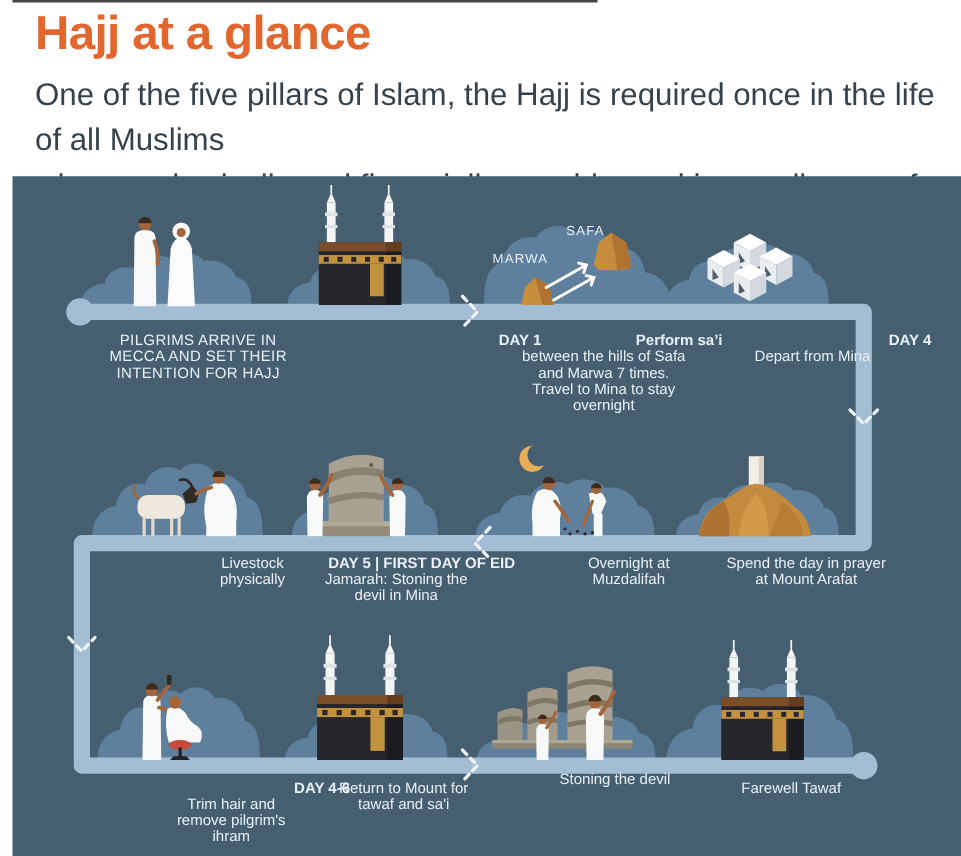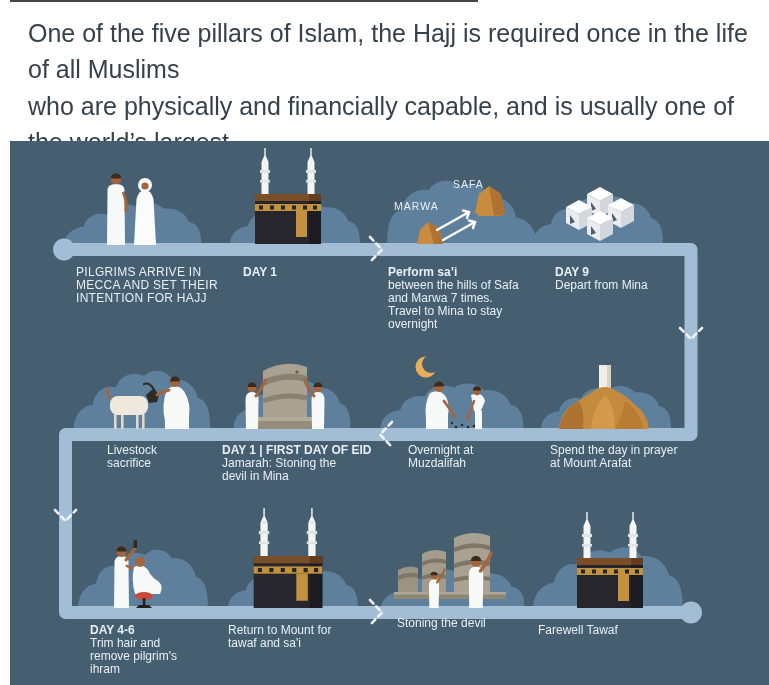--- a/index.html
+++ b/index.html
@@ -15,33 +15,34 @@
   .title{color:var(--accent-orange);font-size:38px;font-weight:600;letter-spacing:-.5px;}
   .intro{margin-top:9px;color:var(--intro-text);font-size:25px;line-height:1.45;white-space:pre-line;}
   .infographic{position:absolute;left:10px;top:141px;right:0;bottom:0;background:var(--panel-bg);}
   .infographic svg{position:absolute;left:0;top:0;}
   .cloud{fill:var(--cloud);}
   .tl{stroke:var(--timeline);stroke-width:13;fill:none;stroke-linejoin:round;}
   .tl-cap{fill:var(--timeline);}
   .chev{stroke:#eef3f8;stroke-width:2.6;fill:none;stroke-dasharray:5 4;stroke-linecap:round;}
   .hill-label{fill:var(--text-light);font-size:10.5px;letter-spacing:1px;}
   .caption{position:absolute;color:var(--text-light);font-size:12px;line-height:12.9px;width:190px;}
-  .cap-title{font-weight:bold;white-space:pre-line;}
+  .cap-title{font-weight:bold;white-space:pre-line;text-align:right;}
   .cap-title:empty{display:none;}
-  .cap-body{white-space:pre-line;}
+  .cap-body{white-space:pre-line;text-align:center;}
   .caps .cap-body{letter-spacing:.3px;}
   .skin{stroke:#a4653c;fill:none;stroke-linecap:round;}
 </style>
 </head>
 <body>
 
 <div class="page">
   <div class="top-rule"></div>
 
   <div class="header">
+    <div class="title">Hajj at a glance</div>
     <div class="intro">One of the five pillars of Islam, the Hajj is required once in the life of all Muslims
 who are physically and financially capable, and is usually one of the world’s largest
 religious gatherings.</div>
   </div>
 
   <div class="infographic">
     <svg width="759" height="544" viewBox="0 0 759 544">
       <defs>
         <path id="cloud" d="M-65 0 C-65 -12 -57 -20 -47 -21 C-45 -33 -35 -39 -25 -36 C-21 -47 -8 -51 2 -46 C9 -53 23 -52 29 -43 C41 -45 51 -37 53 -27 C63 -25 65 -13 65 0 Z"></path>
         <g id="minaret">
@@ -234,30 +235,30 @@
       <div class="cap-title">DAY 1</div>
     </div>
     <div class="caption" style="left:378px;top:125px">
       <div class="cap-title">Perform sa’i</div>
       <div class="cap-body">between the hills of Safa
 and Marwa 7 times.
 Travel to Mina to stay
 overnight</div>
     </div>
     <div class="caption" style="left:545px;top:125px">
-      <div class="cap-title">DAY 9</div>
+      <div class="cap-title">DAY 4</div>
       <div class="cap-body">Depart from Mina</div>
     </div>
     <div class="caption" style="left:97px;top:303px">
 
       <div class="cap-body">Livestock
-sacrifice</div>
+physically</div>
     </div>
     <div class="caption" style="left:212px;top:303px">
-      <div class="cap-title">DAY 1 | FIRST DAY OF EID</div>
+      <div class="cap-title">DAY 5 | FIRST DAY OF EID</div>
       <div class="cap-body">Jamarah: Stoning the
 devil in Mina</div>
     </div>
     <div class="caption" style="left:398px;top:303px">
 
       <div class="cap-body">Overnight at
 Muzdalifah</div>
     </div>
     <div class="caption" style="left:540px;top:303px">
 

